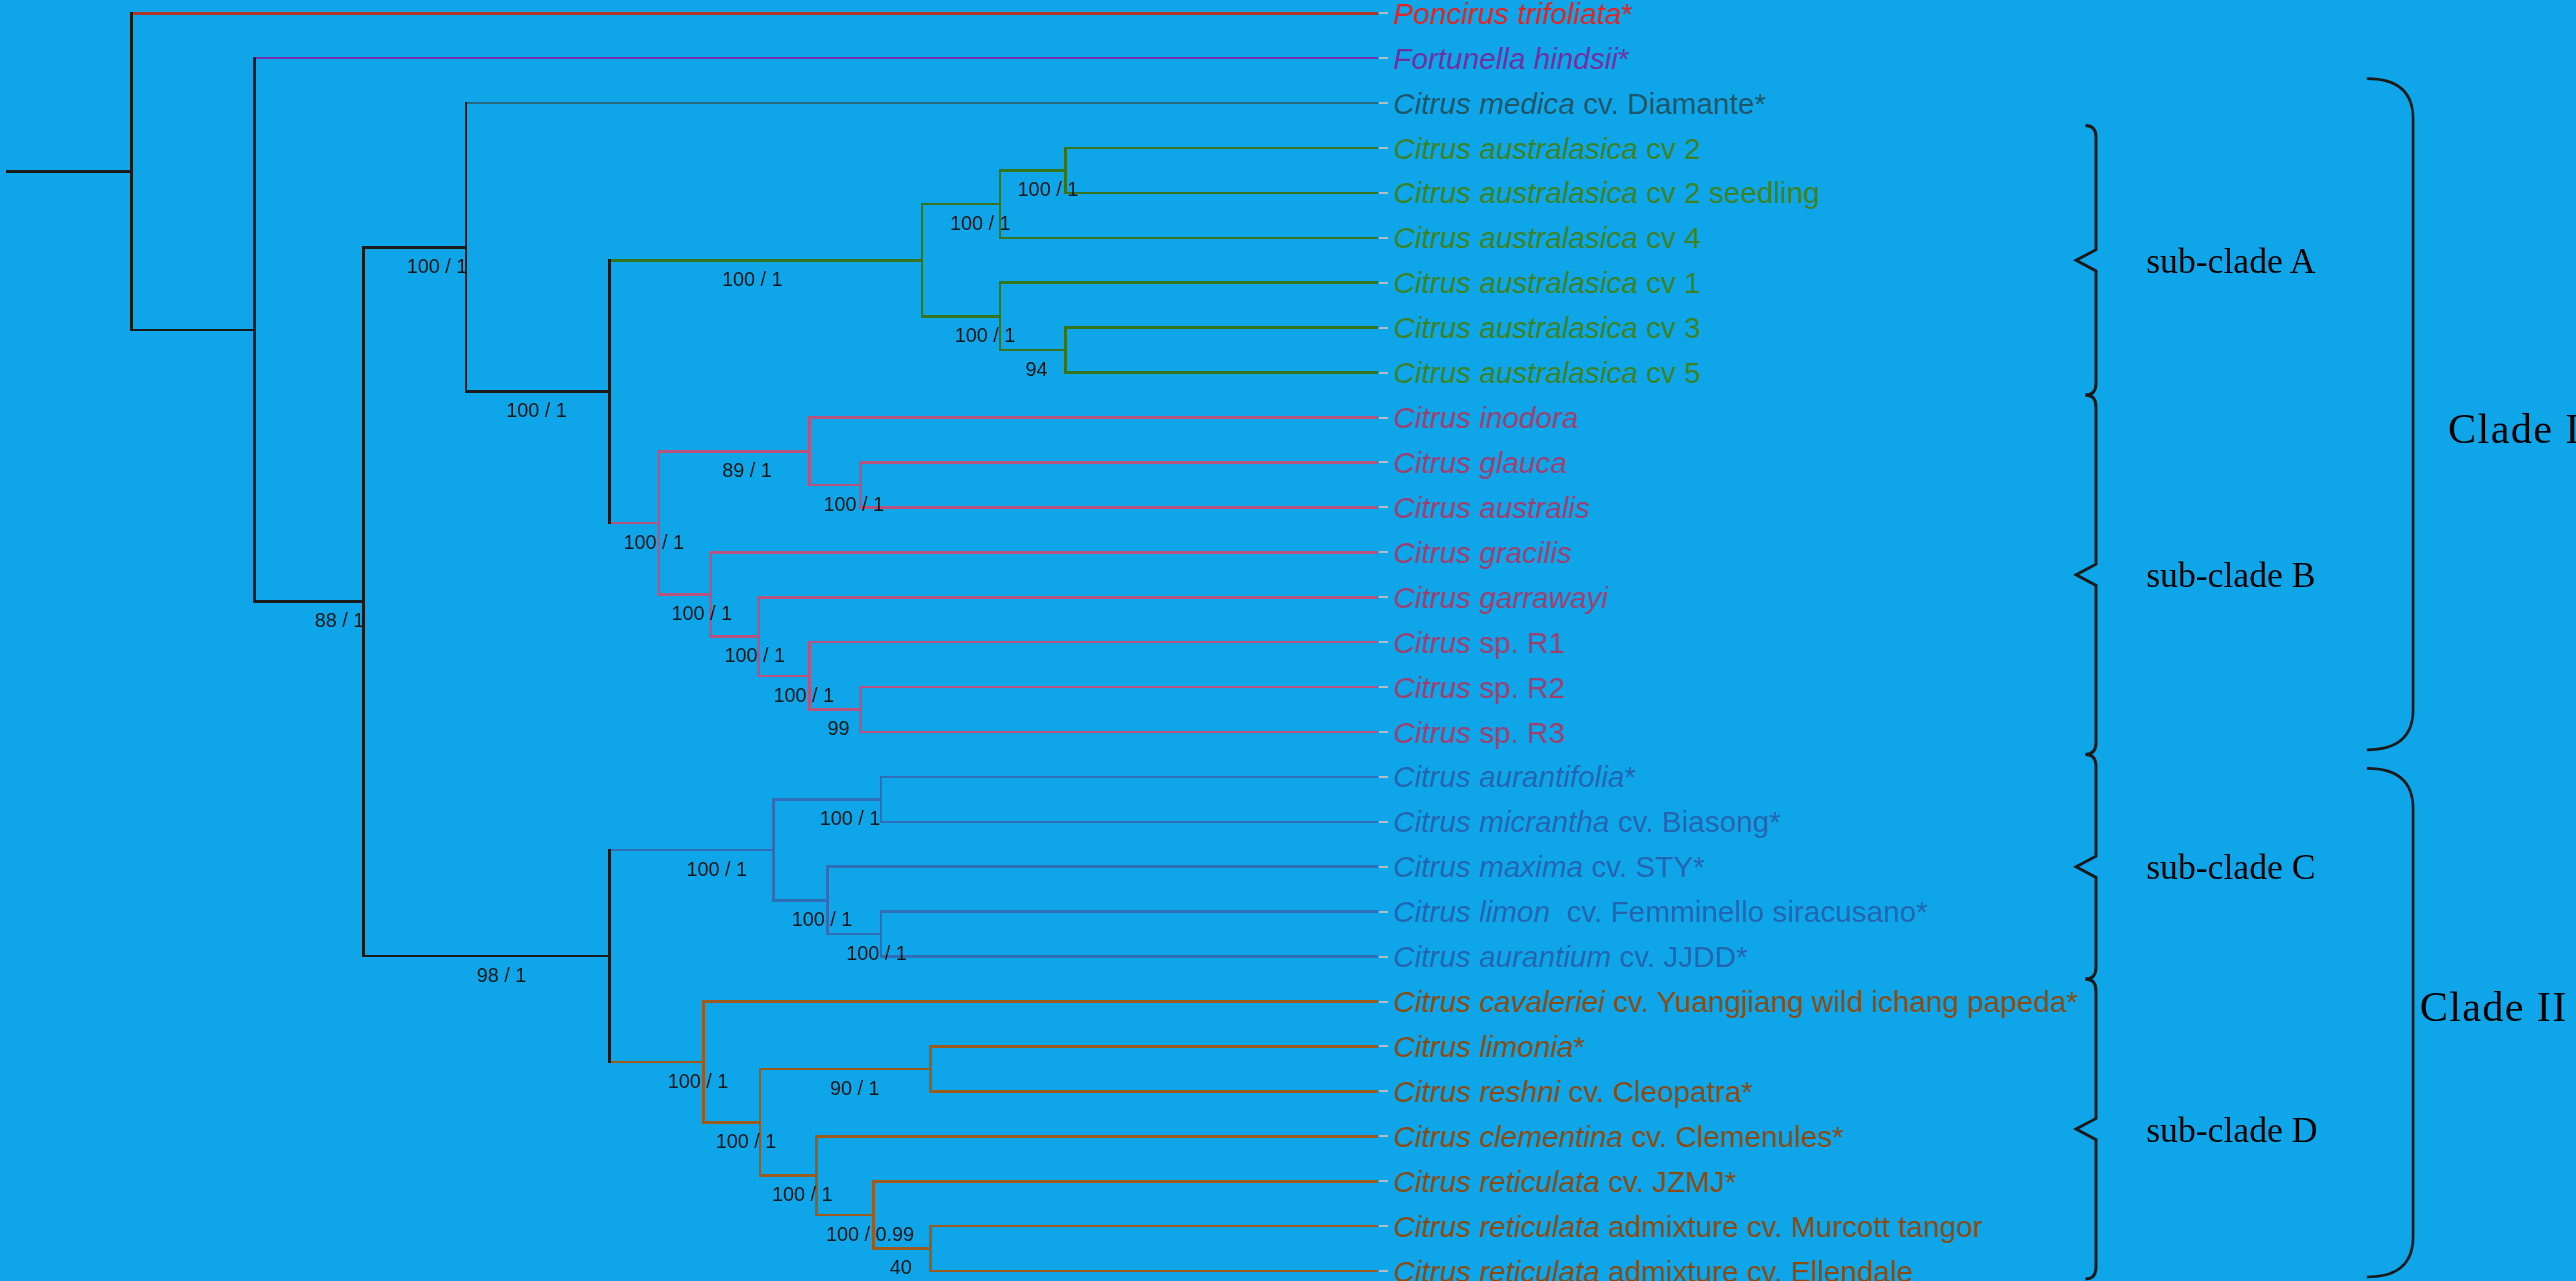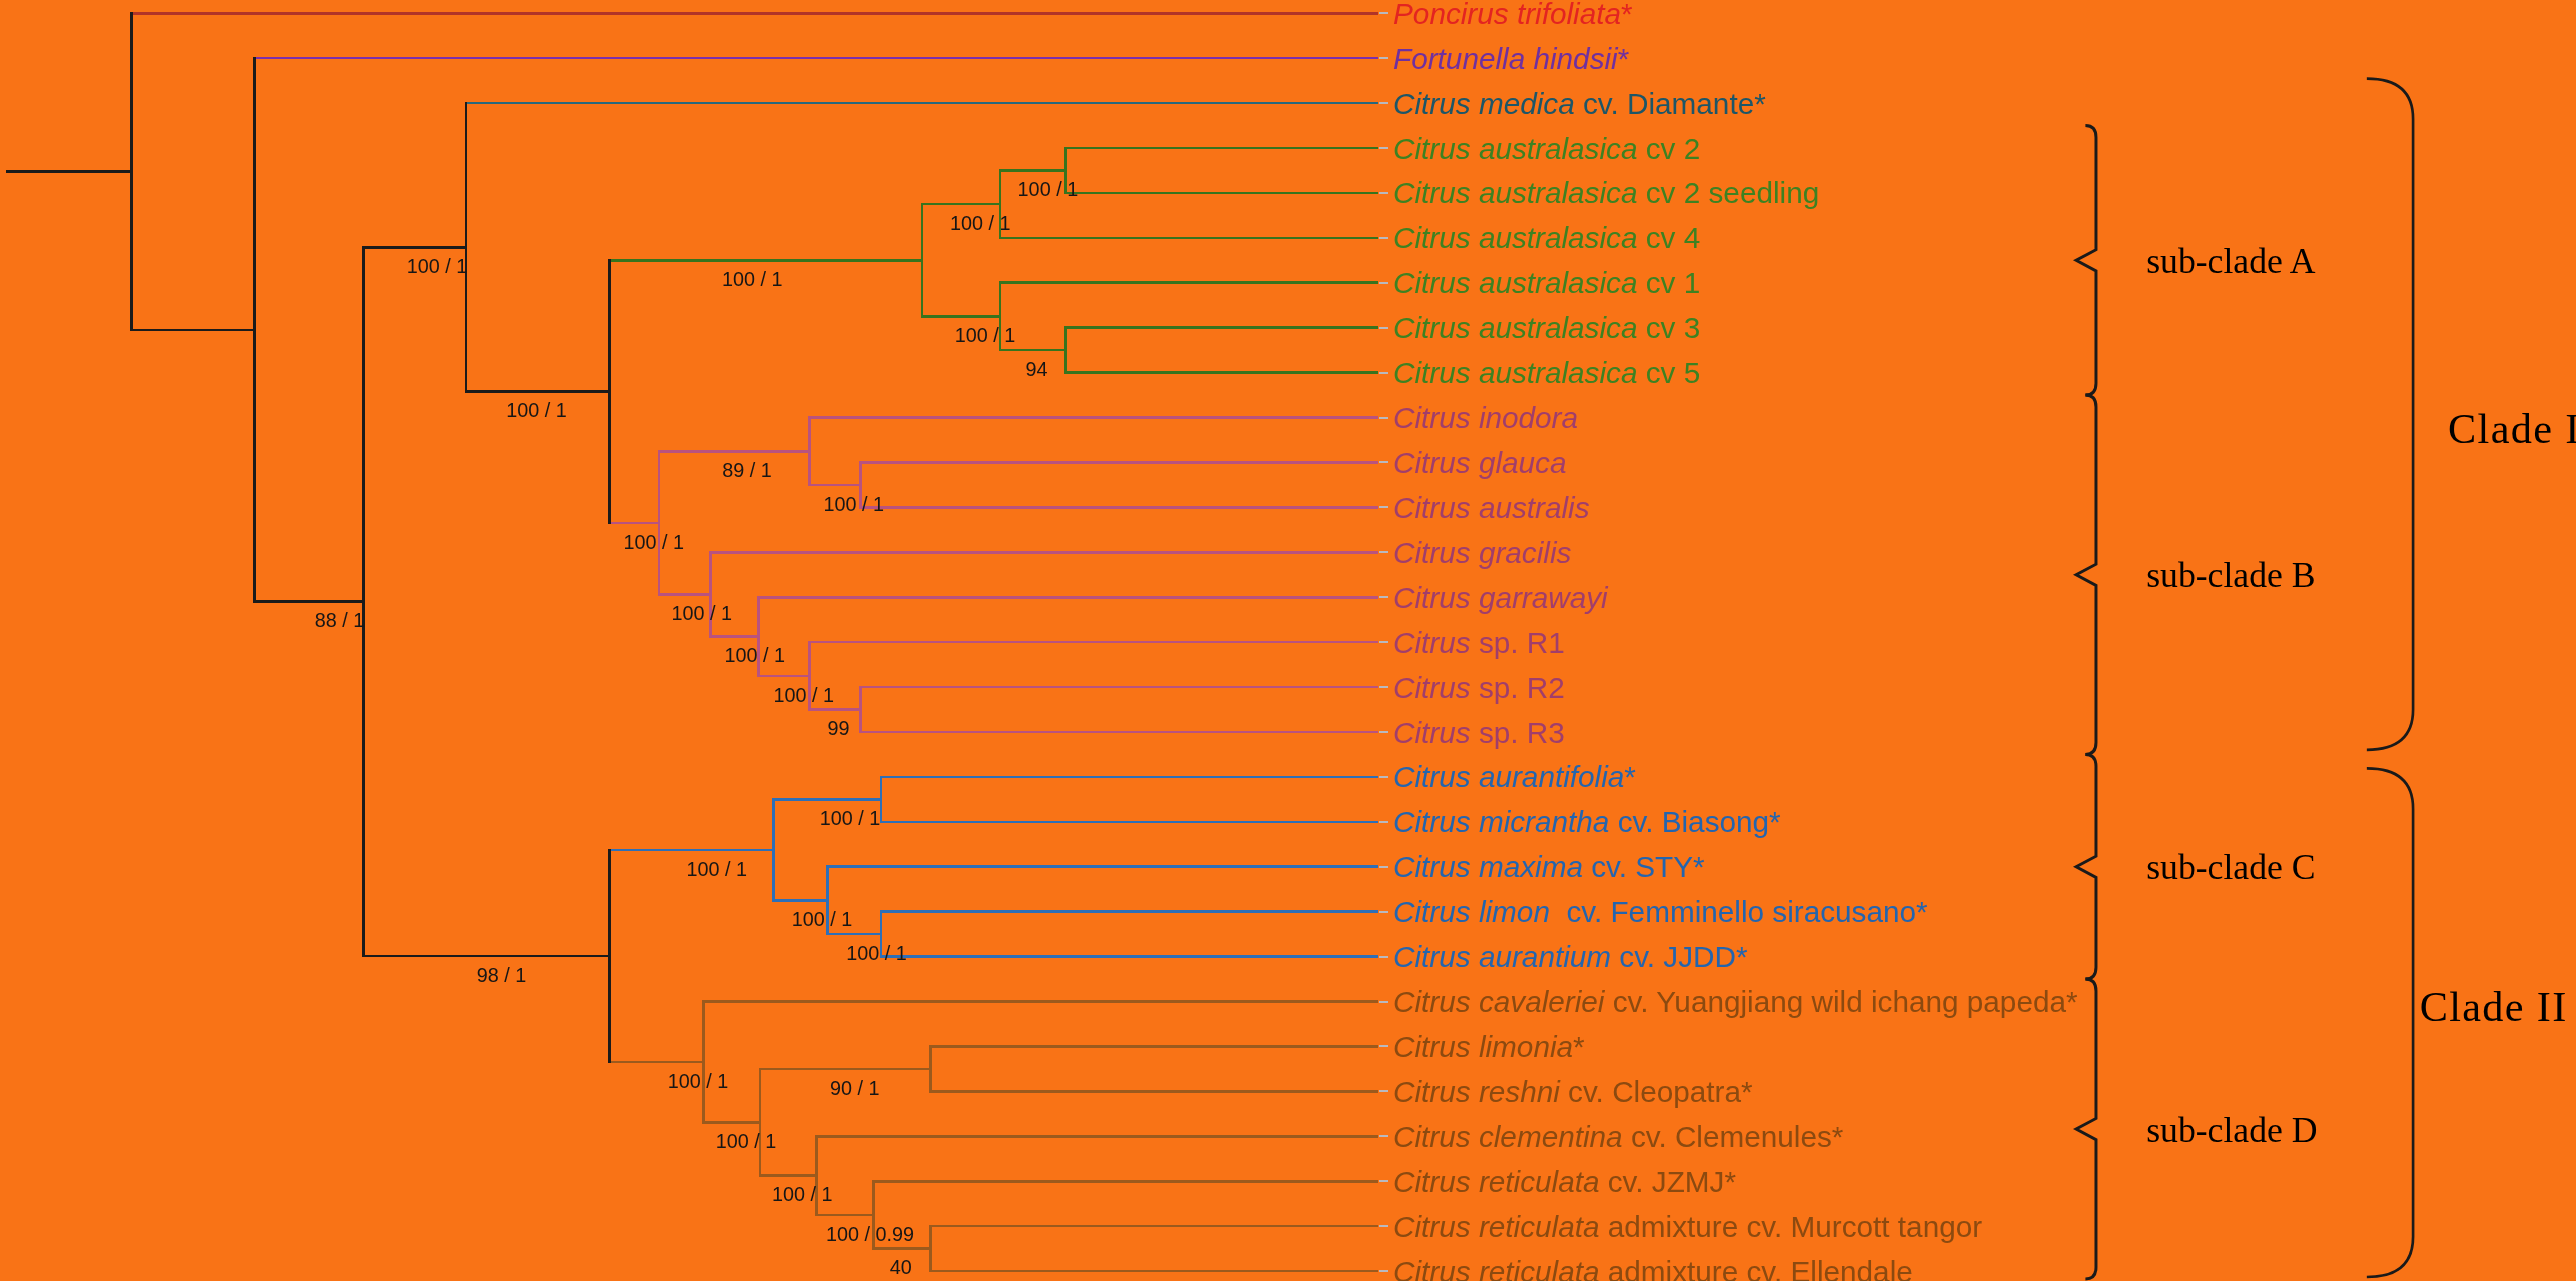--- a/index.html
+++ b/index.html
@@ -1,16 +1,16 @@
 <!DOCTYPE html>
 <html style="font-size:10.6px"><head>
 <meta charset="utf-8">
 <style>
   html,body{margin:0;padding:0;background:#ffffff;}
-  #figure{position:relative;width:2576px;height:1281px;background:#f97316;overflow:hidden;
+  #figure{position:relative;width:2576px;height:1281px;background:#0ea5e9;overflow:hidden;
           font-family:"Liberation Sans",sans-serif;}
   svg{position:absolute;left:0;top:0;}
   .branch{shape-rendering:crispEdges;}
   text{white-space:pre;}
 </style>
 </head>
 <body>
 
 <div id="figure">
   <svg id="tree-svg" xmlns="http://www.w3.org/2000/svg" width="2576" height="1281" viewBox="0 0 3898 1939">

